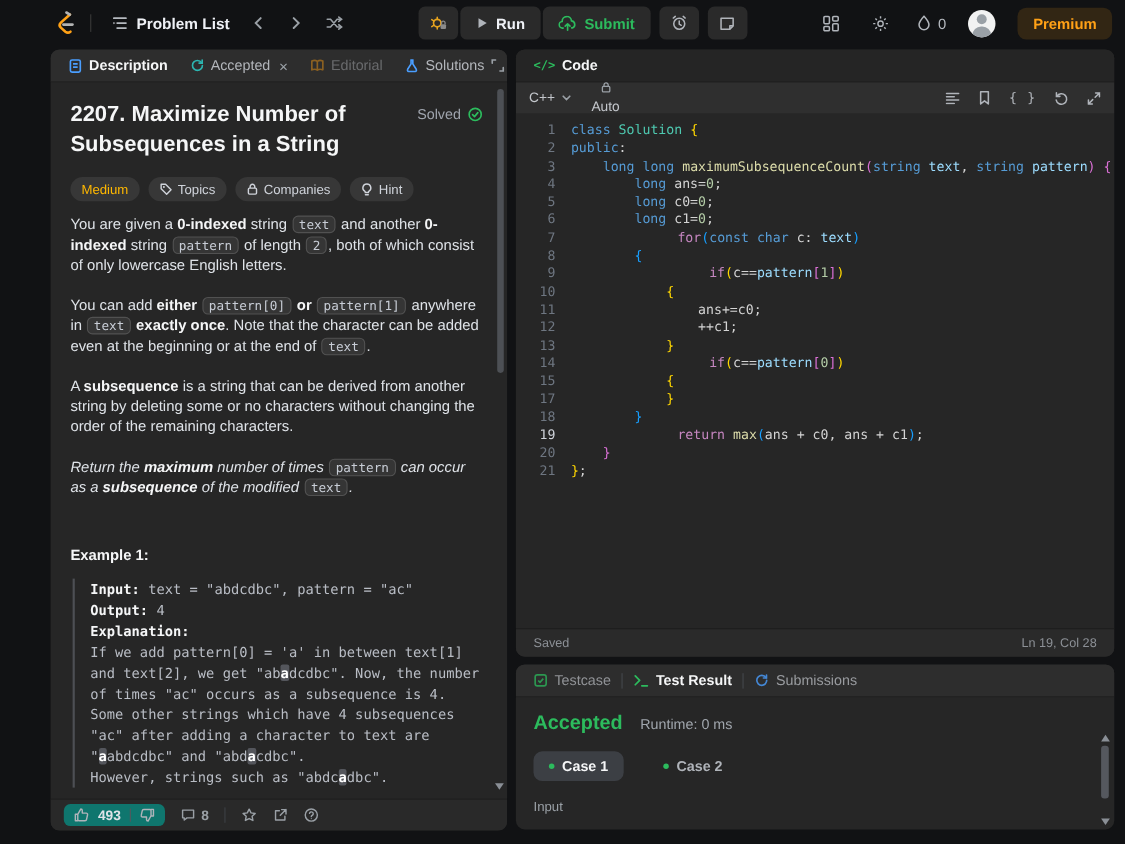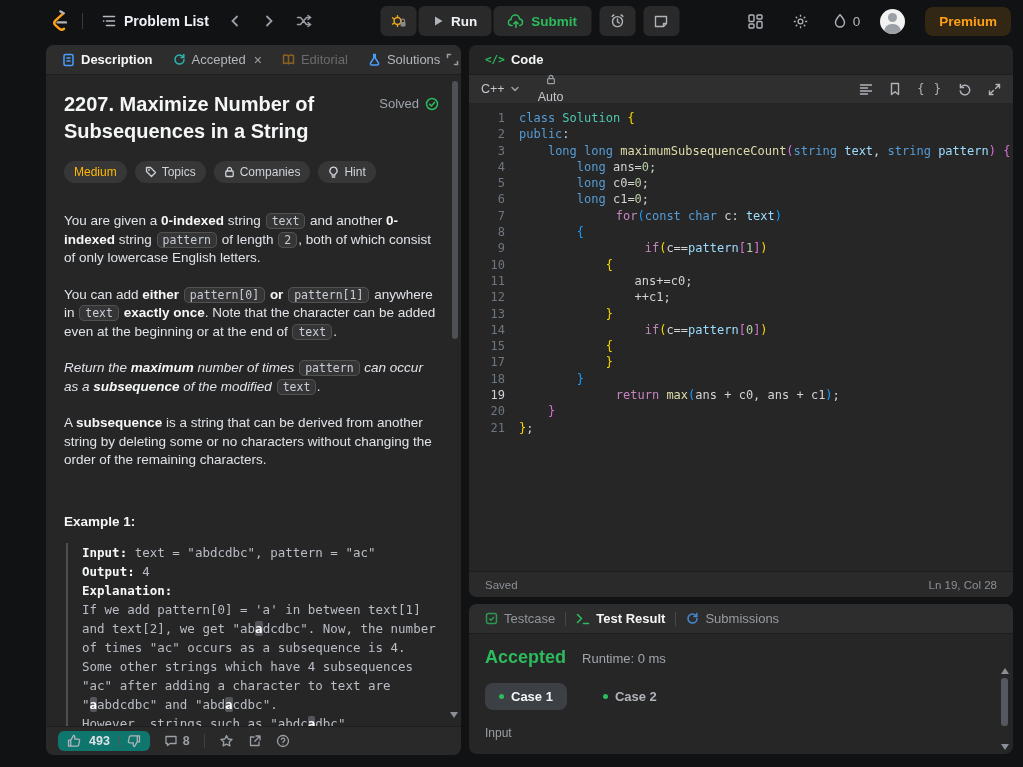--- a/index.html
+++ b/index.html
@@ -51,21 +51,21 @@
 
   
   .doc-content { flex:1; overflow:hidden; position:relative; padding:16px 22px 0 18px; }
   .title-row { display:flex; align-items:flex-start; }
   .prob-title { flex:1; color:#f5f6f7; font-size:20px; font-weight:700; line-height:27px; padding-right:6px; }
   .solved { display:flex; align-items:center; gap:6px; color:#9fa4ad; font-size:13px; margin-top:5px; flex:0 0 auto; }
   .pill-row { display:flex; gap:8px; margin-top:16px; }
   .pill { display:flex; align-items:center; gap:5px; background:rgba(255,255,255,.08); border-radius:999px;
     padding:4px 10px; font-size:12px; color:#cfd3da; cursor:pointer; }
   .pill.medium { color:#ffb800; }
-  .desc { margin-top:29px; color:#dfe3e8; font-size:13.5px; line-height:18.5px; }
+  .desc { margin-top:12px; color:#dfe3e8; font-size:13.5px; line-height:18.5px; }
   .desc p { margin-bottom:18px; }
   .sg-b { font-weight:700; color:#f5f6f7; }
   .sg-i { font-style:italic; }
   .sg-bi { font-style:italic; font-weight:700; color:#f5f6f7; }
   .code-chip { font-family:"DejaVu Sans Mono", monospace; font-size:11.5px; color:#c8cdd6;
     background:rgba(255,255,255,.07); border:1px solid rgba(255,255,255,.14); border-radius:5px;
     padding:0 5px; margin:0 1px; white-space:nowrap; }
   .example-h { color:#f5f6f7; font-size:13.5px; font-weight:700; margin-top:44px; }
   .example-pre { margin-top:14px; margin-left:2px; border-left:2px solid #4d4f54; padding-left:14px;
     font-family:"DejaVu Sans Mono", monospace; font-size:12.5px; line-height:19px; color:#b9bdc5; }
@@ -333,22 +333,22 @@
                   <path d="M4.2 11h2.6"></path>
               </svg>
             </span>
             <span>Hint</span>
           </span>
         </div>
 
         <div class="desc">
           <p><span>You are given a </span><span class="sg-b">0-indexed</span><span> string </span><span class="code-chip">text</span><span> and another </span><span class="sg-b">0-indexed</span><span> string </span><span class="code-chip">pattern</span><span> of length </span><span class="code-chip">2</span><span>, both of which consist of only lowercase English letters.</span></p>
           <p><span>You can add </span><span class="sg-b">either</span><span> </span><span class="code-chip">pattern[0]</span><span> </span><span class="sg-b">or</span><span> </span><span class="code-chip">pattern[1]</span><span> anywhere in </span><span class="code-chip">text</span><span> </span><span class="sg-b">exactly once</span><span>. Note that the character can be added even at the beginning or at the end of </span><span class="code-chip">text</span><span>.</span></p>
+          <p><span>A </span><span class="sg-b">subsequence</span><span> is a string that can be derived from another string by deleting some or no characters without changing the order of the remaining characters.</span></p>
           <p><span class="sg-i">Return the </span><span class="sg-bi">maximum</span><span class="sg-i"> number of times </span><span class="code-chip">pattern</span><span class="sg-i"> can occur as a </span><span class="sg-bi">subsequence</span><span class="sg-i"> of the modified </span><span class="code-chip">text</span><span class="sg-i">.</span></p>
-          <p><span>A </span><span class="sg-b">subsequence</span><span> is a string that can be derived from another string by deleting some or no characters without changing the order of the remaining characters.</span></p>
         </div>
 
         <div class="example-h">Example 1:</div>
         <div class="example-pre">
             <div class="ex-line"><span class="sg-b">Input:</span><span> text = "abdcdbc", pattern = "ac"</span></div>
             <div class="ex-line"><span class="sg-b">Output:</span><span> 4</span></div>
             <div class="ex-line"><span class="sg-b">Explanation:</span></div>
             <div class="ex-line"><span>If we add pattern[0] = 'a' in between text[1] and text[2], we get "ab</span><span class="sg-hl">a</span><span>dcdbc". Now, the number of times "ac" occurs as a subsequence is 4.</span></div>
             <div class="ex-line"><span>Some other strings which have 4 subsequences "ac" after adding a character to text are "</span><span class="sg-hl">a</span><span>abdcdbc" and "abd</span><span class="sg-hl">a</span><span>cdbc".</span></div>
             <div class="ex-line"><span>However, strings such as "abdc</span><span class="sg-hl">a</span><span>dbc".</span></div>

